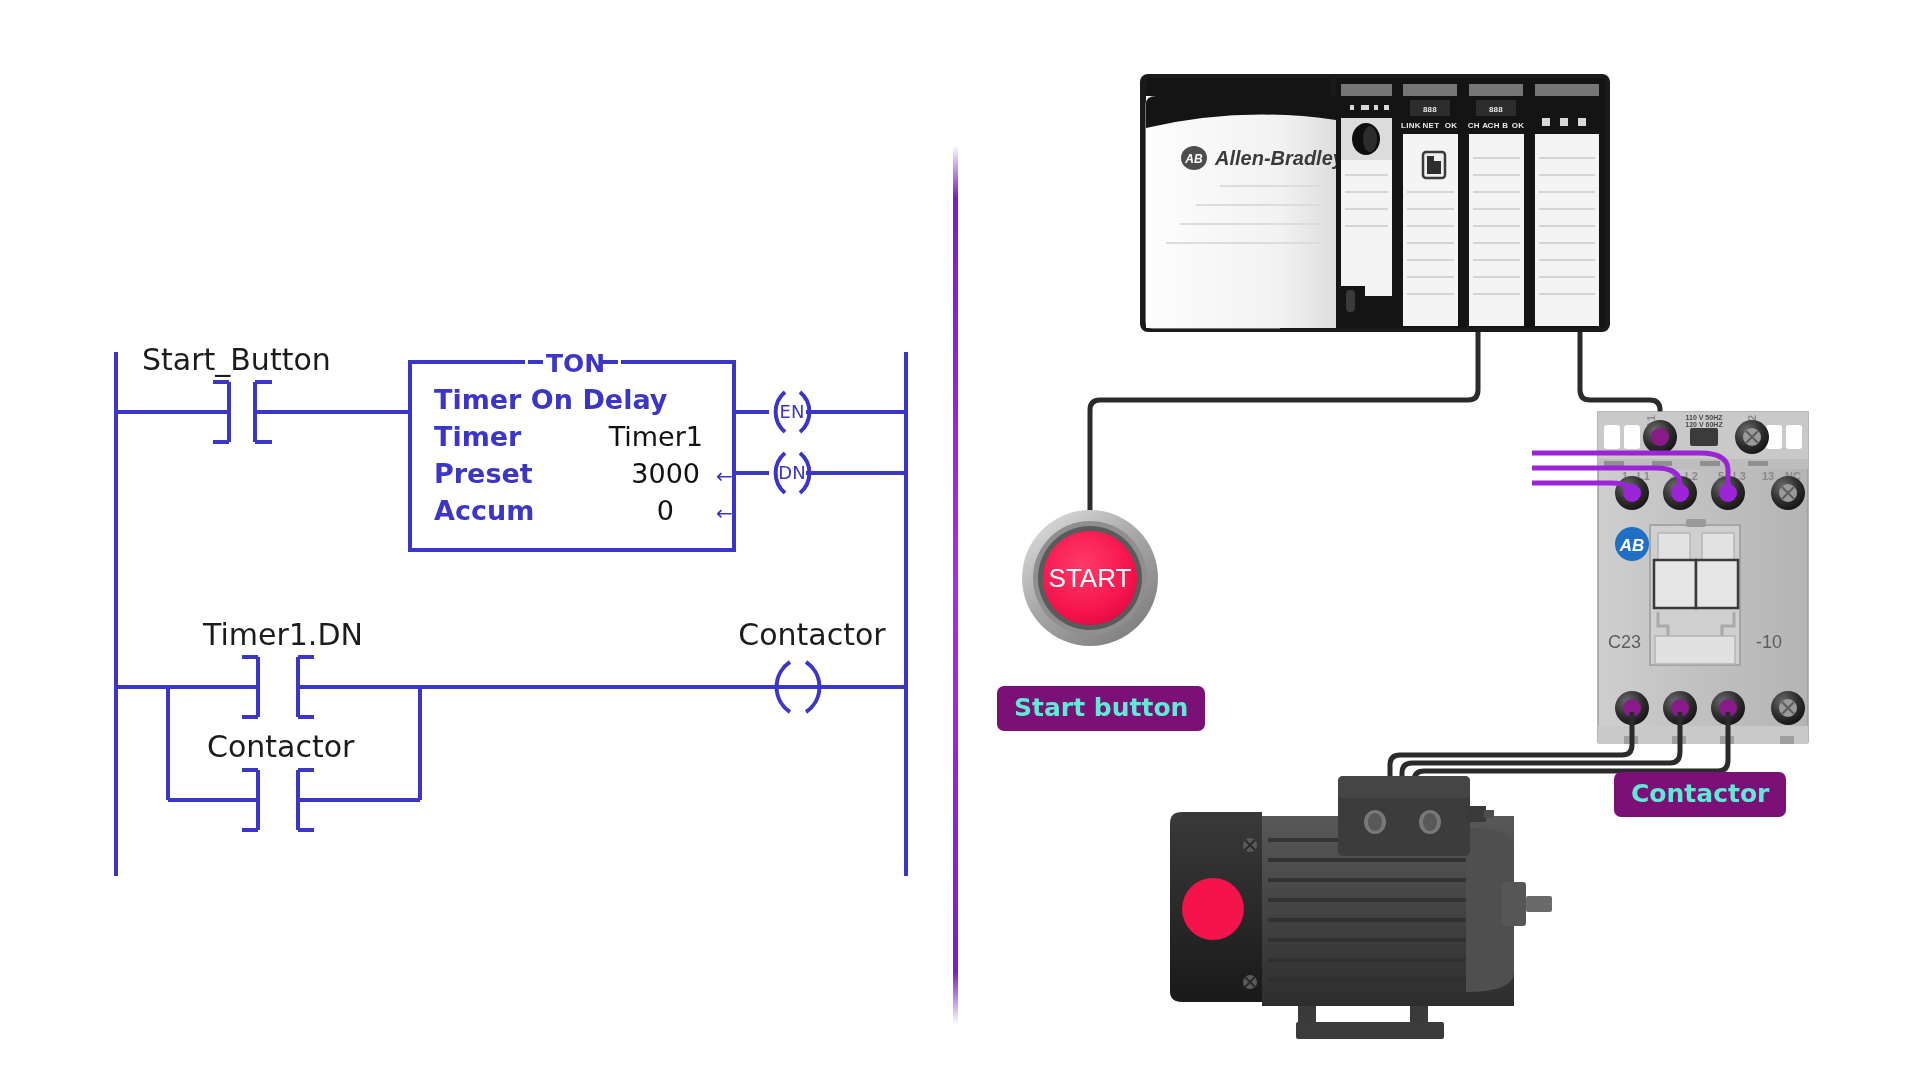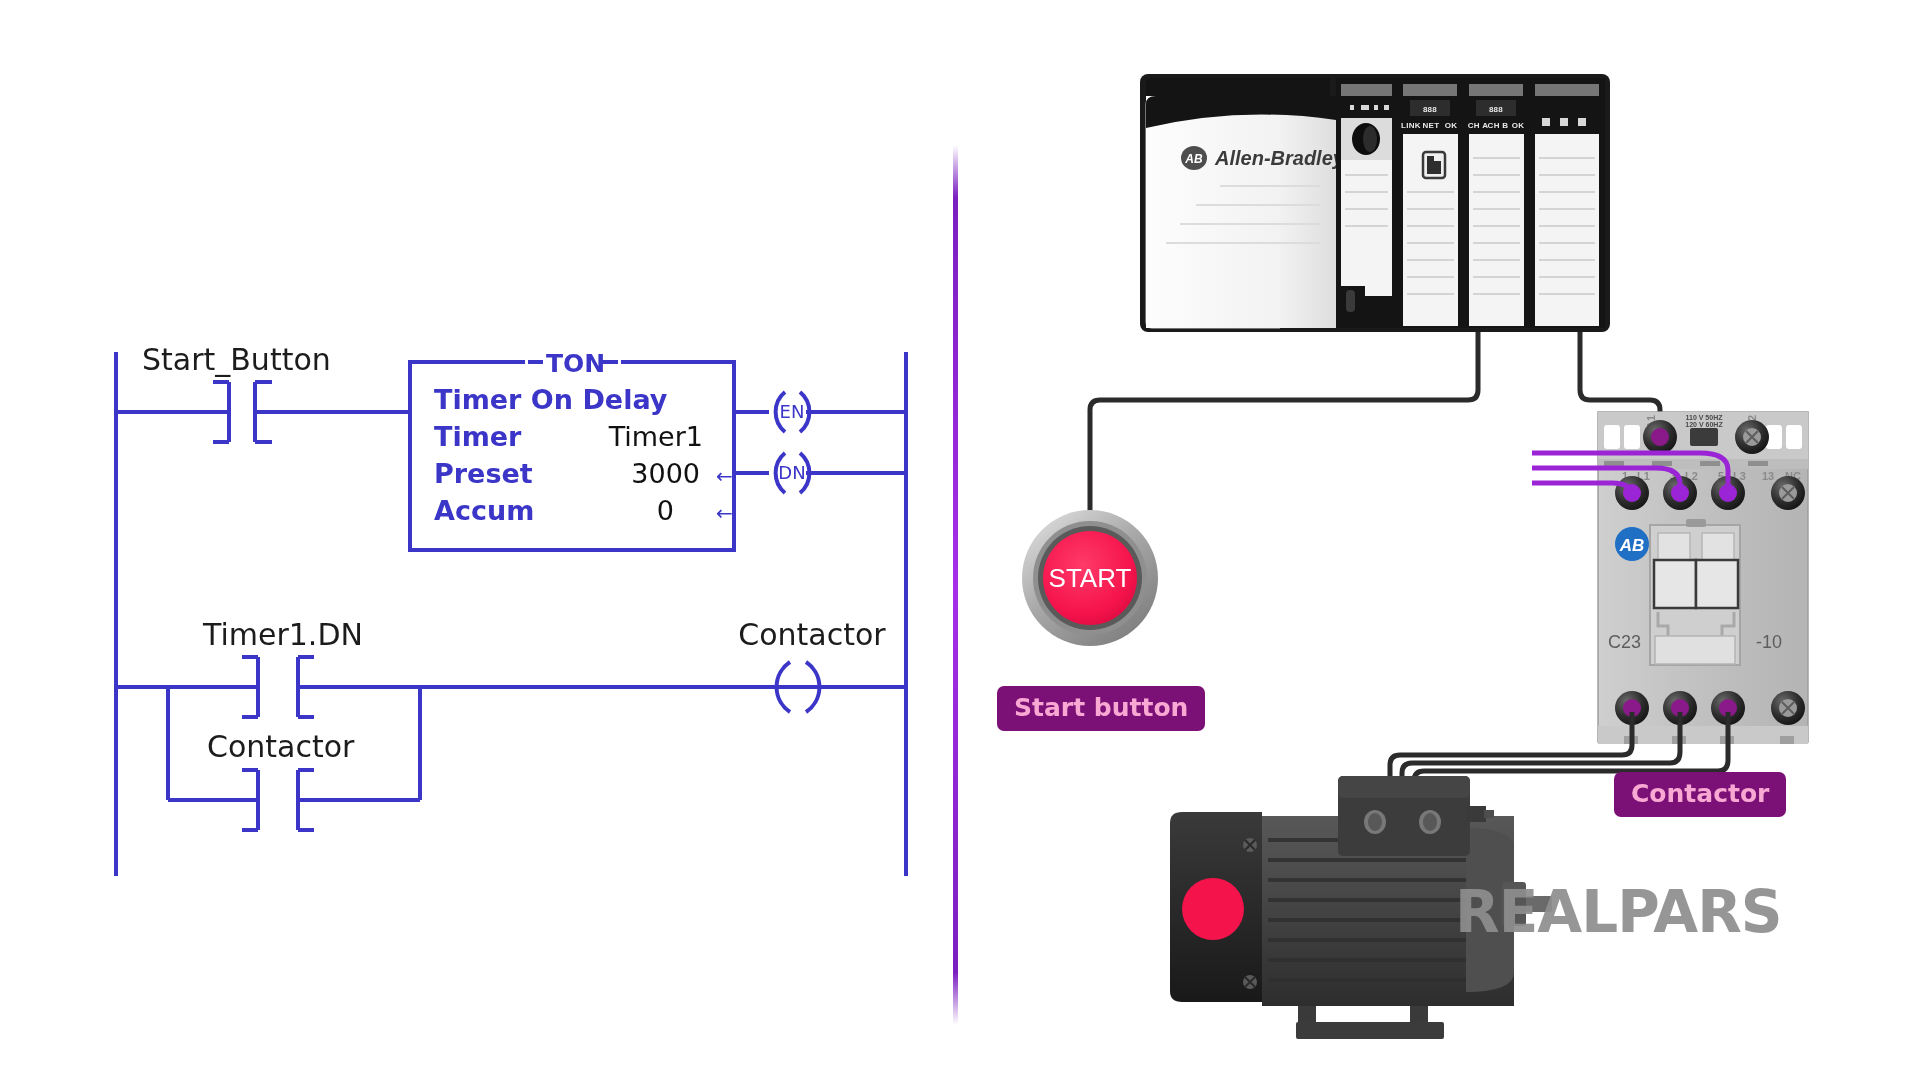--- a/index.html
+++ b/index.html
@@ -57,21 +57,21 @@
     font-size: 18px;
   }
   .arrow-txt {
     font-family: "DejaVu Sans", sans-serif;
     fill: #3b36c8;
     font-size: 20px;
   }
   .badge {
     position: absolute;
     background: #7b1176;
-    color: #f9a8d4;
+    color: #5eead4;
     font-family: "DejaVu Sans", sans-serif;
     font-weight: 700;
     font-size: 25px;
     border-radius: 7px;
     padding: 8px 17px 10px 17px;
     white-space: nowrap;
     line-height: 1.08;
   }
   .term-lbl {
     font-family: "Liberation Sans", sans-serif;
@@ -556,15 +556,14 @@
   </svg>
 
   <div class="badge" style="left:997px; top:686px;">
     <span>Start button</span>
   </div>
 
   <div class="badge" style="left:1614px; top:772px;">
     <span>Contactor</span>
   </div>
 
-  <div class="watermark" style="left:1455px; top:878px;">REALPARS</div>
 
 </div>
 
 </body></html>

